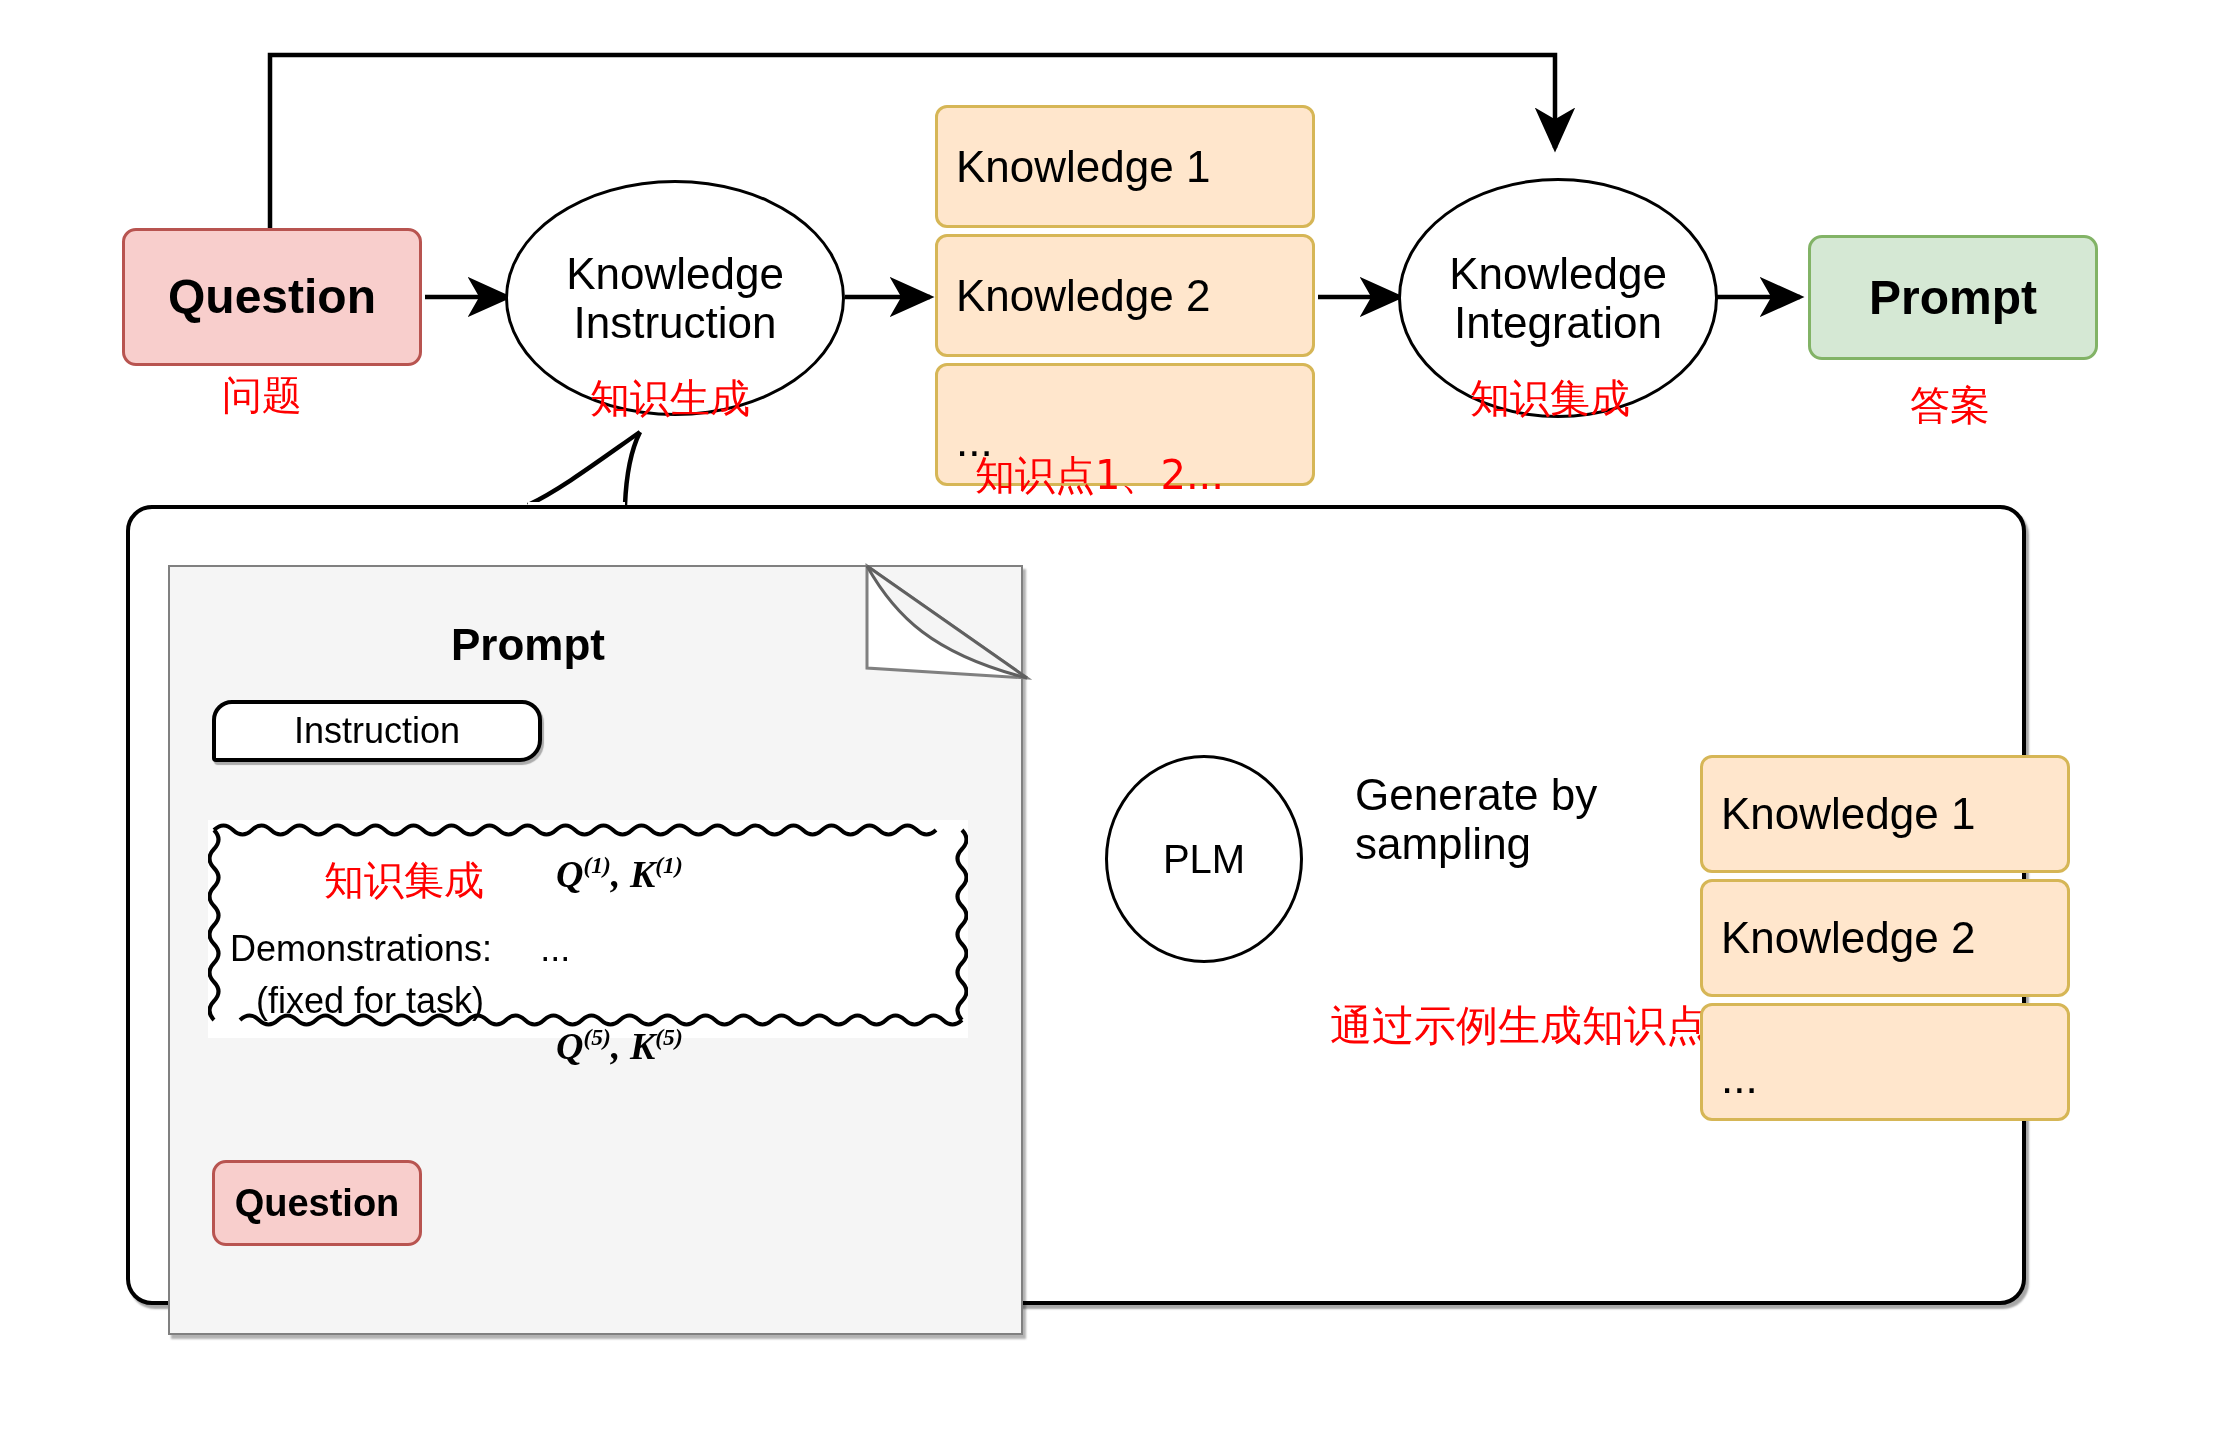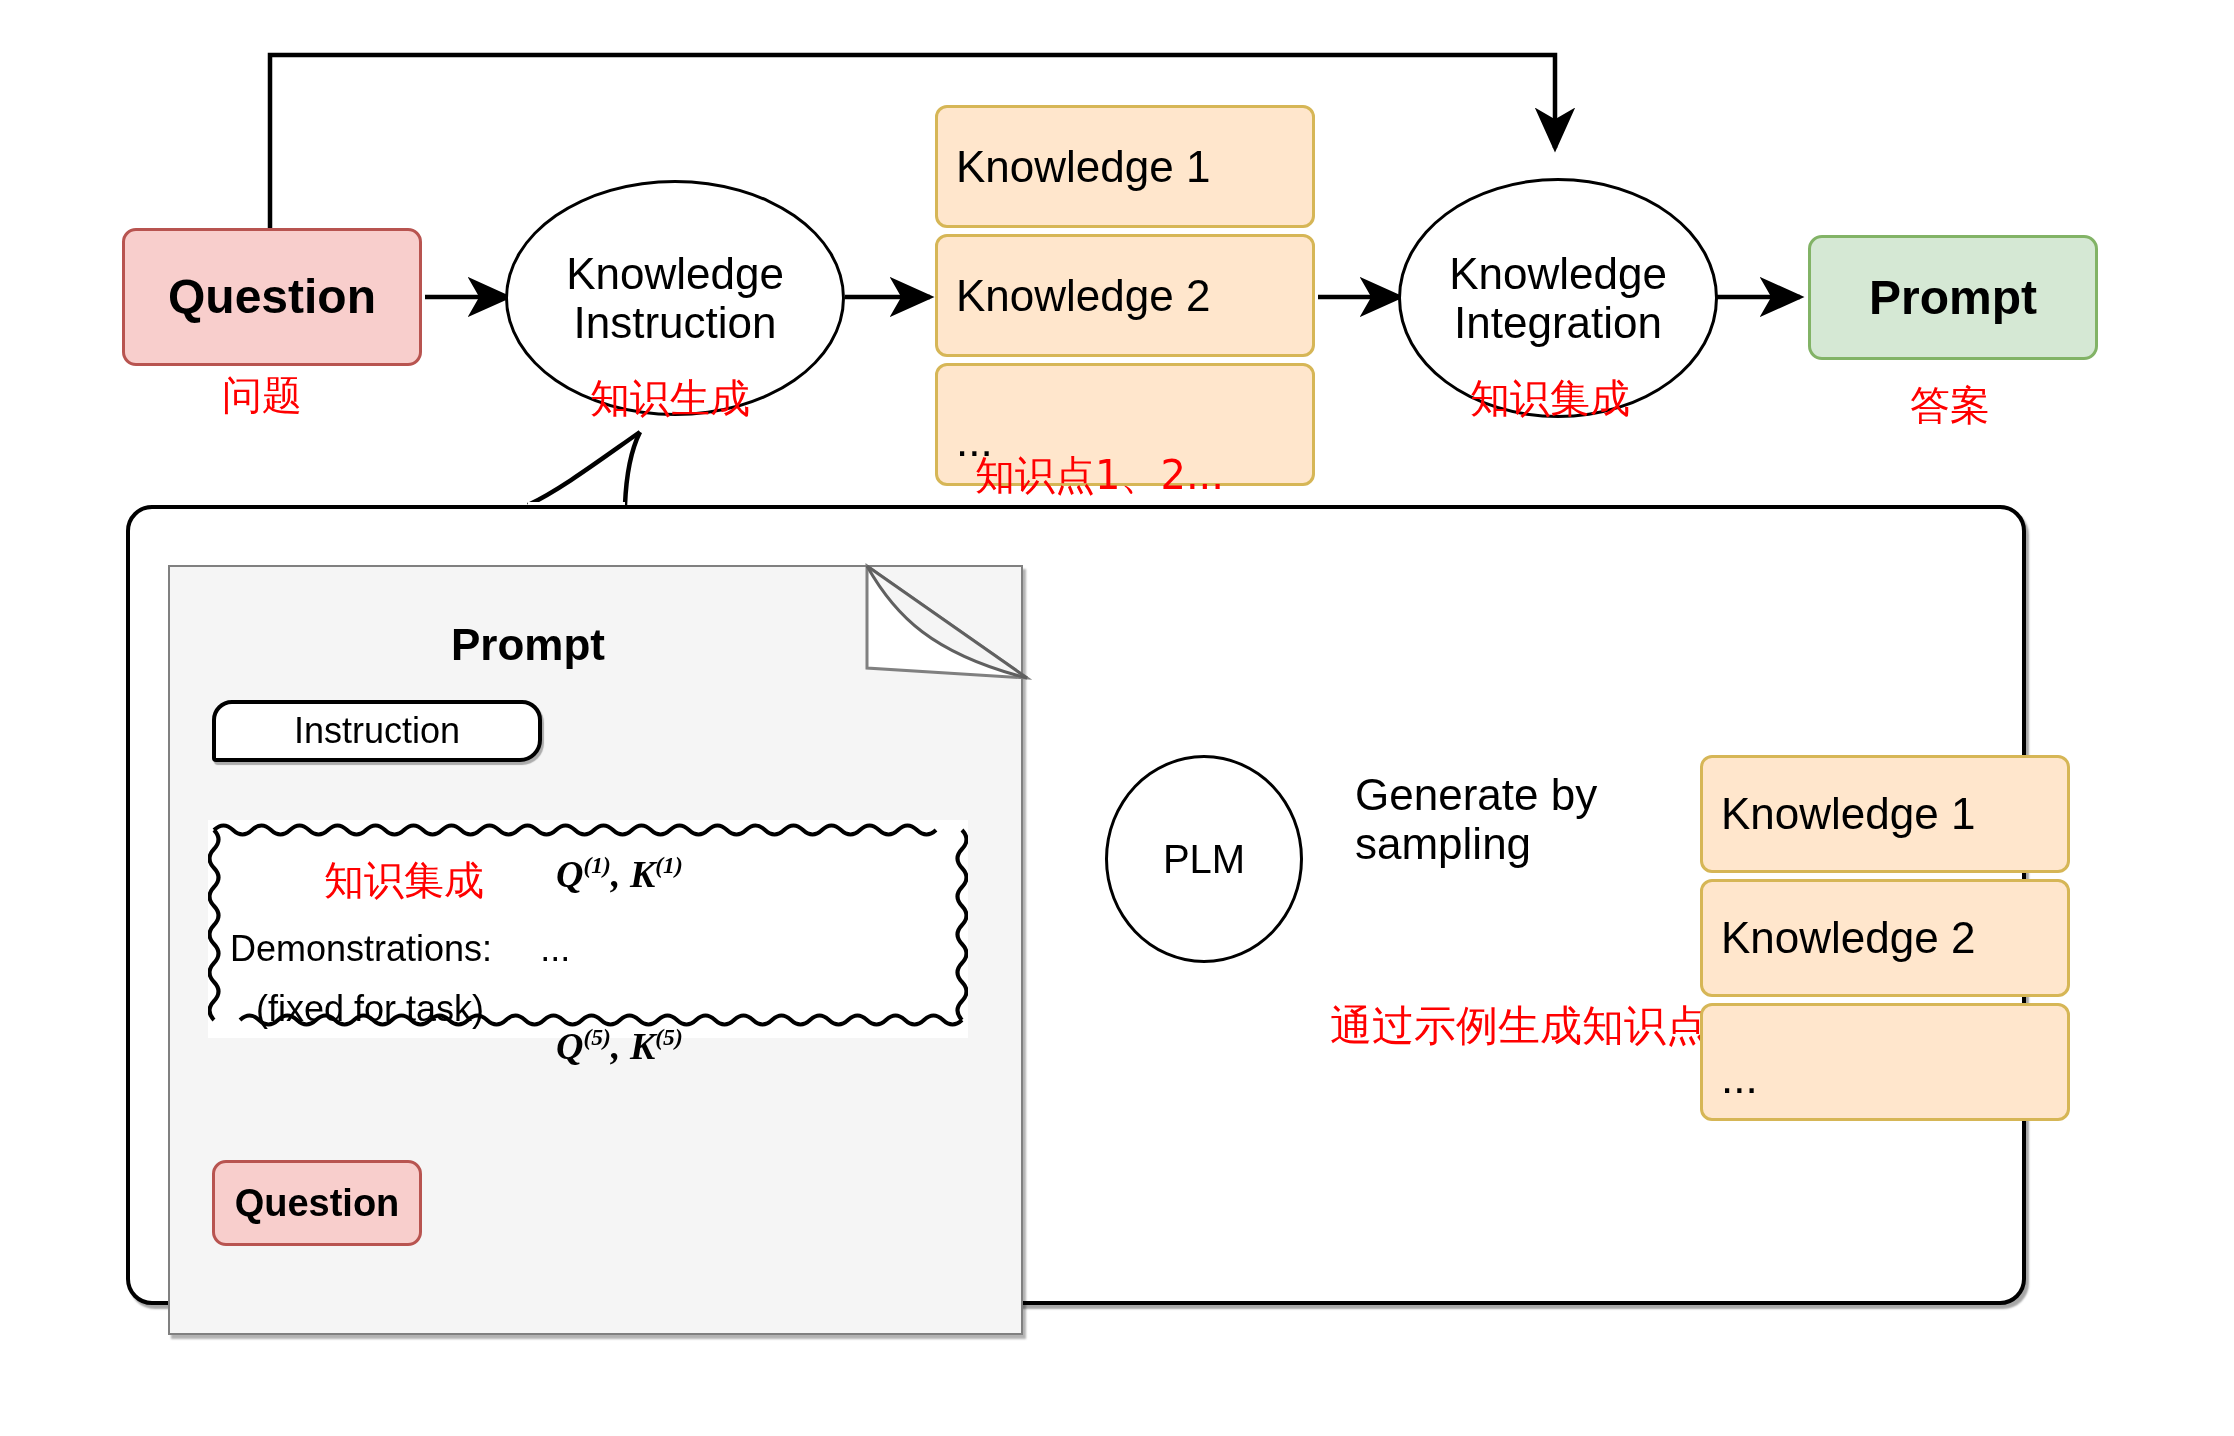--- a/index.html
+++ b/index.html
@@ -289,21 +289,21 @@
     <div class="demoTextLayer">
       <div class="cn" style="left:116px; top:40px; font-size:40px;">知识集成</div>
       <div class="demoRow mathit" style="left:348px; top:32px;">Q<sup>(1)</sup>, K<sup>(1)</sup></div>
 
       <div class="demoRow" style="left:22px; top:108px;">
         <span>Demonstrations:</span>
         <span style="display:inline-block;width:28px;"></span>
         <span>...</span>
       </div>
 
-      <div class="demoRow" style="left:48px; top:168px;">
+      <div class="demoRow" style="left:48px; top:160px;">
         <span>(fixed for task)</span>
       </div>
       <div class="demoRow mathit" style="left:348px; top:156px;margin-top:48px;">Q<sup>(5)</sup>, K<sup>(5)</sup></div>
     </div>
   </div>
 
   <div id="q-inner" class="node rbox pinkbox">
     <span>Question</span>
   </div>
 

